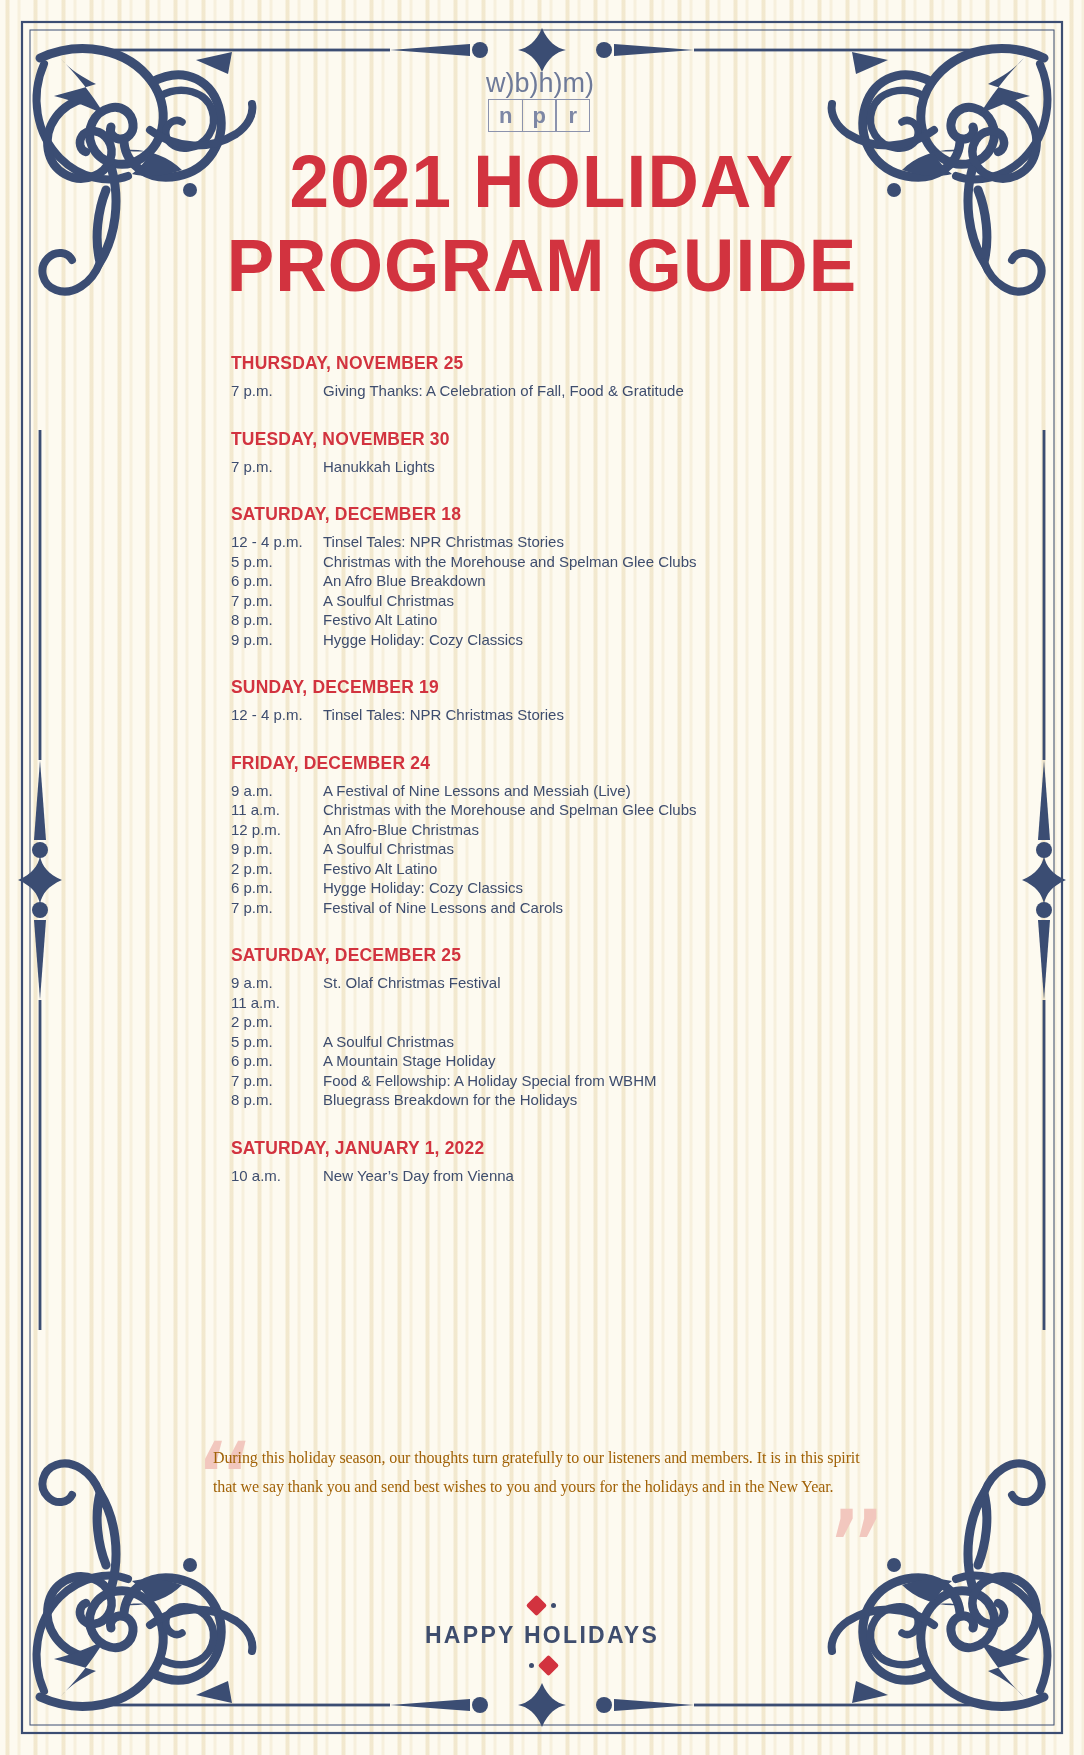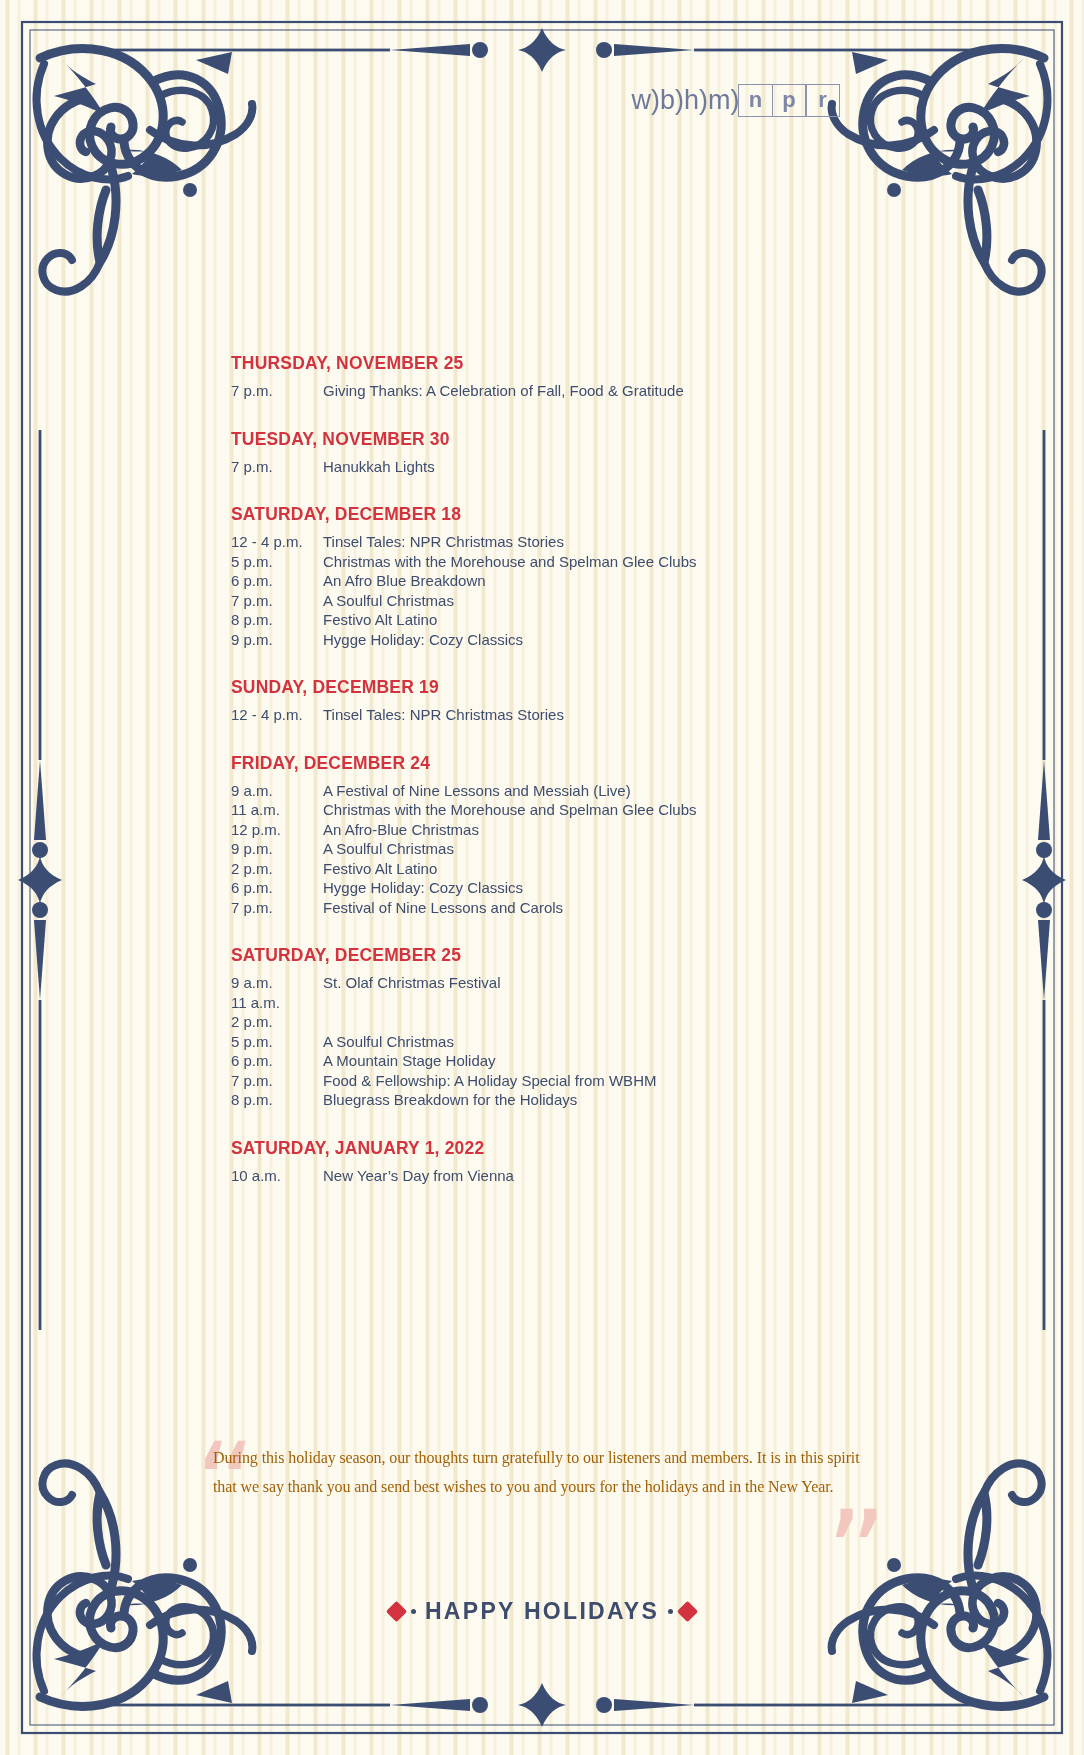--- a/index.html
+++ b/index.html
@@ -53,21 +53,22 @@
 
   
   .header {
     position: absolute;
     top: 78px;
     left: 240px;
     width: 600px;
     height: 44px;
     display: flex;
     align-items: center;
-    justify-content: flex-end;
+    justify-content: center;
+    flex-direction: column;
   }
   .wbhm-logo {
     font-size: 27px;
     color: #6e7a99;
     letter-spacing: 0px;
     font-family: "Liberation Sans", sans-serif;
     white-space: nowrap;
   }
   .npr-logo {
     display: flex;
@@ -179,20 +180,21 @@
   
   .footer {
     position: absolute;
     top: 1598px;
     left: 0;
     width: 1084px;
     display: flex;
     align-items: center;
     justify-content: center;
     gap: 9px;
+    flex-direction: column;
   }
   .footer-text {
     color: #3e4d6e;
     font-size: 23px;
     font-weight: bold;
     letter-spacing: 2.3px;
     font-family: "Liberation Sans", sans-serif;
   }
   .diamond {
     width: 15px;
@@ -334,20 +336,24 @@
 
   <div class="header">
     <div class="wbhm-logo">w)b)h)m)</div>
     <div class="npr-logo">
       <div class="npr-box">n</div>
       <div class="npr-box">p</div>
       <div class="npr-box">r</div>
     </div>
   </div>
 
+  <div class="title-block">
+    <div class="title-line">2021 HOLIDAY</div>
+    <div class="title-line">PROGRAM GUIDE</div>
+  </div>
 
   <div class="schedule">
       <div class="day-block">
         <div class="day-heading">THURSDAY, NOVEMBER 25</div>
         <div class="show-row">
           <span class="show-time">7 p.m.</span>
           <span class="show-title">Giving Thanks: A Celebration of Fall, Food &amp; Gratitude</span>
         </div>
       </div>
       <div class="day-block">

